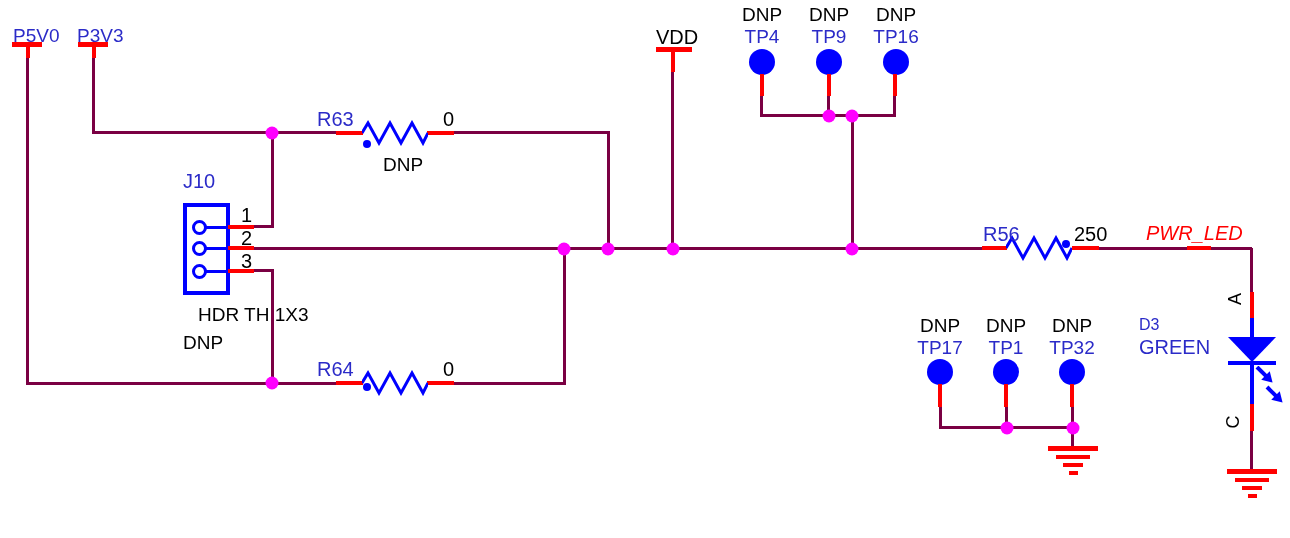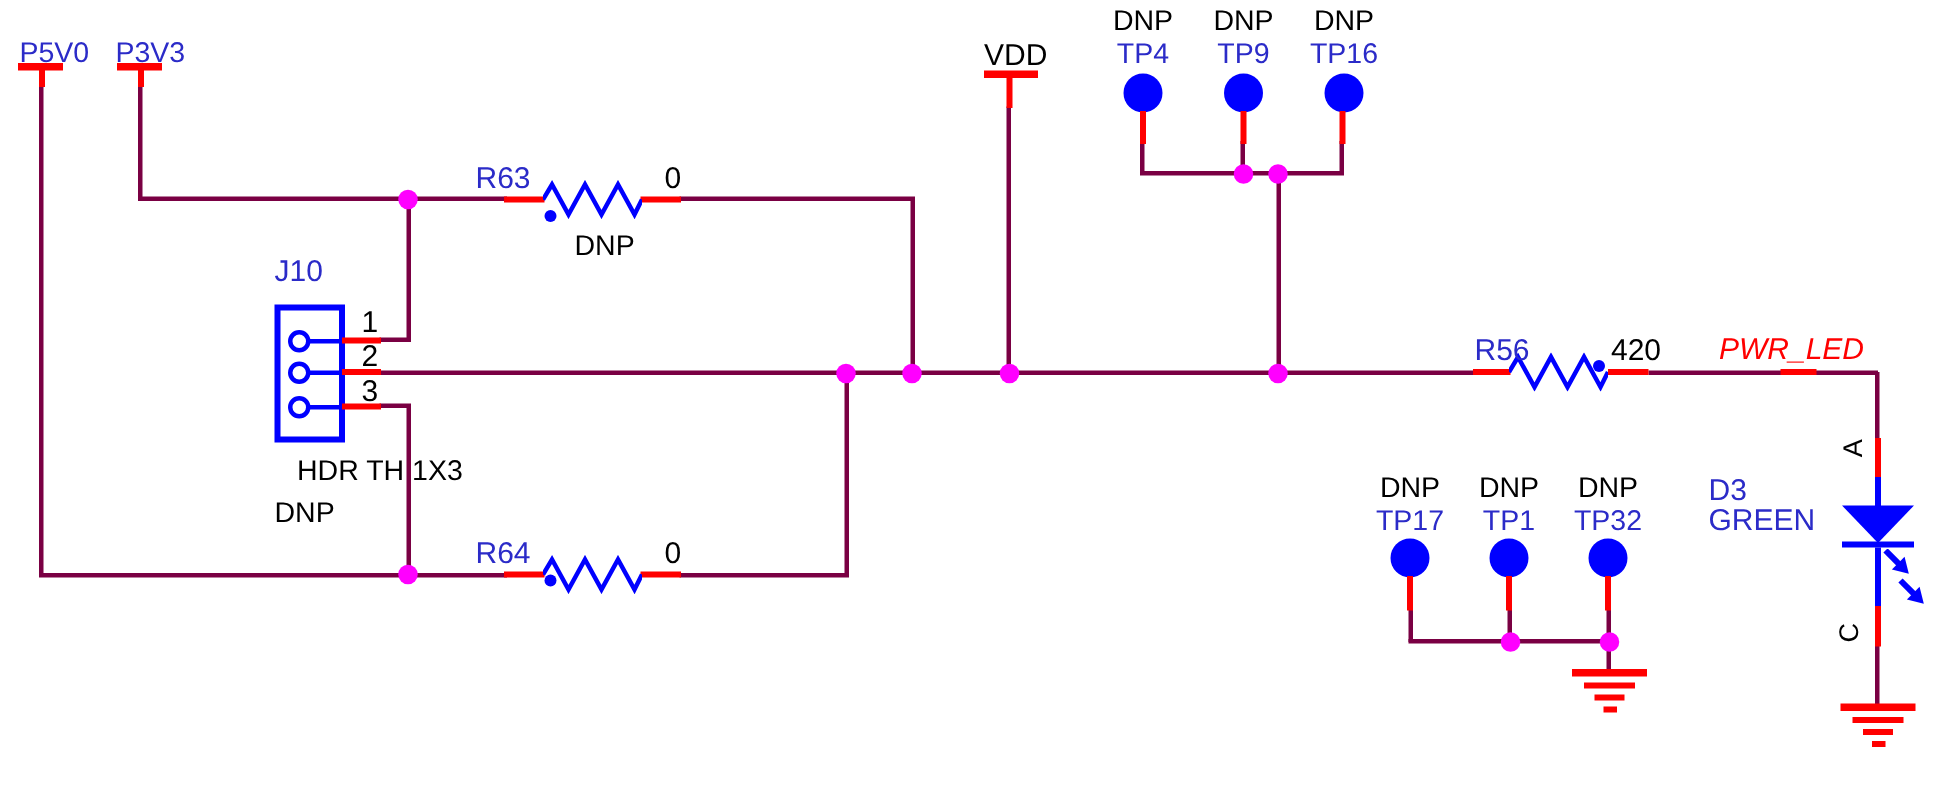--- a/index.html
+++ b/index.html
@@ -163,21 +163,21 @@
   </div>
 
   <div class="g">
     <div class="r" style="left:982px;top:246px;width:25px;height:4px;"></div>
     <div class="r" style="left:1072px;top:246px;width:27px;height:4px;"></div>
     <svg class="res" style="left:1006px;top:235px;" width="66" height="26" viewBox="0 0 66 26">
       <polyline points="0,13 6,3 17,23 28,3 39,23 50,3 61,23 66,13"></polyline>
     </svg>
     <div class="rdot" style="left:1062px;top:240px;"></div>
     <span class="lbl ref" style="left:983px;top:223px;font-size:20px;">R56</span>
-    <span class="lbl blk" style="left:1074px;top:223px;font-size:20px;">420</span>
+    <span class="lbl blk" style="left:1074px;top:223px;font-size:20px;">250</span>
   </div>
 
   <div class="g">
     <span class="lbl net" style="left:1146px;top:222px;">PWR_LED</span>
     <div class="r" style="left:1187px;top:246px;width:24px;height:4px;"></div>
   </div>
 
   <div class="g">
     <div class="tpl" style="left:722px;top:4px;">
       <span class="blk">DNP</span>
@@ -222,21 +222,21 @@
   <div class="g">
     <div class="tpl" style="left:1032px;top:315px;">
       <span class="blk">DNP</span>
       <span class="ref">TP32</span>
     </div>
     <div class="tp" style="left:1059px;top:359px;"></div>
     <div class="r" style="left:1070px;top:384px;width:4px;height:23px;"></div>
   </div>
 
   <div class="g">
-    <span class="lbl ref" style="left:1139px;top:316px;font-size:20px;">D3</span>
+    <span class="lbl ref" style="left:1139px;top:316px;font-size:16px;">D3</span>
     <span class="lbl ref" style="left:1139px;top:336px;font-size:20px;">GREEN</span>
     <span class="lbl blk rot" style="left:1230px;top:289px;">A</span>
     <div class="r" style="left:1250px;top:292px;width:4px;height:27px;"></div>
     <div class="sym" style="left:1250px;top:318px;width:4px;height:20px;"></div>
     <div class="tri" style="left:1228px;top:337px;"></div>
     <div class="sym" style="left:1228px;top:361px;width:48px;height:4px;"></div>
     <div class="sym" style="left:1250px;top:365px;width:4px;height:40px;"></div>
     <svg class="arrows" style="left:1254px;top:366px;" width="36" height="46" viewBox="0 0 36 46">
       <g transform="translate(3,1) rotate(45)">
           <line x1="0" y1="0" x2="14" y2="0"></line>

